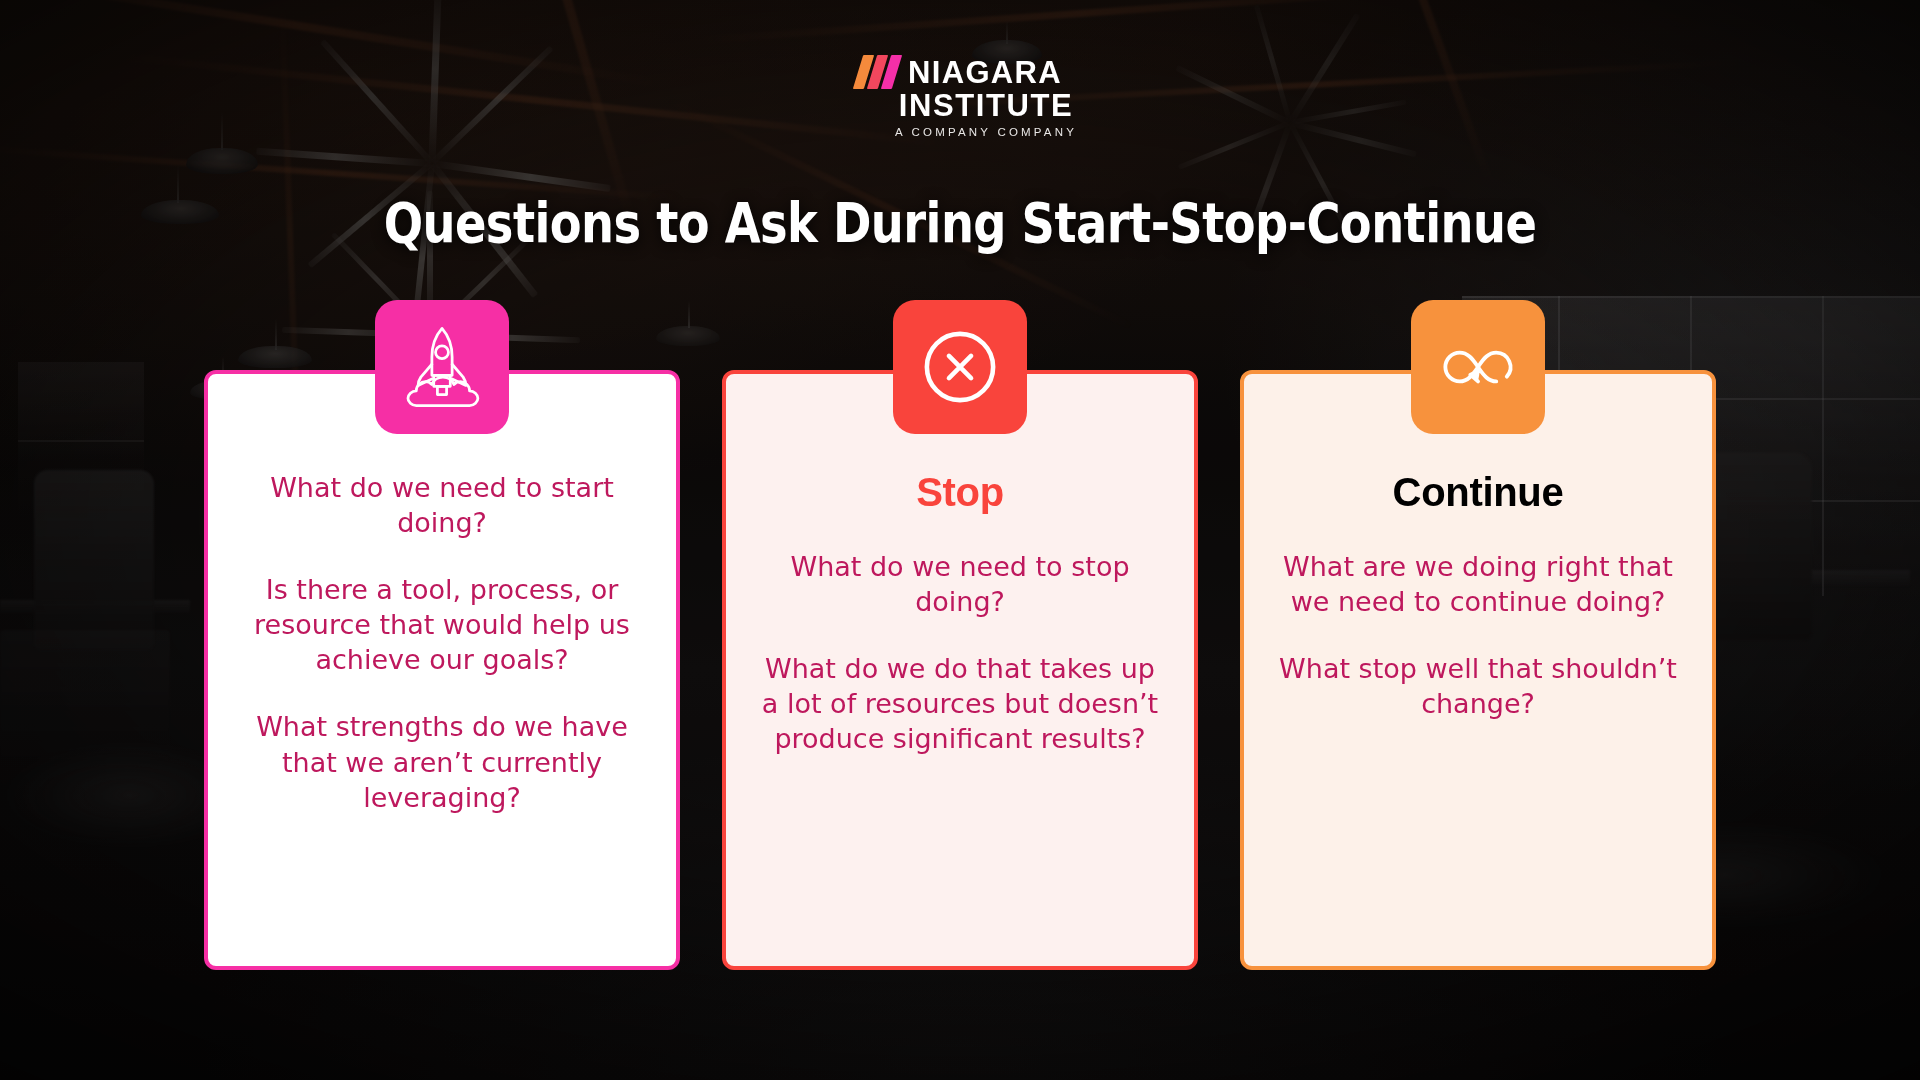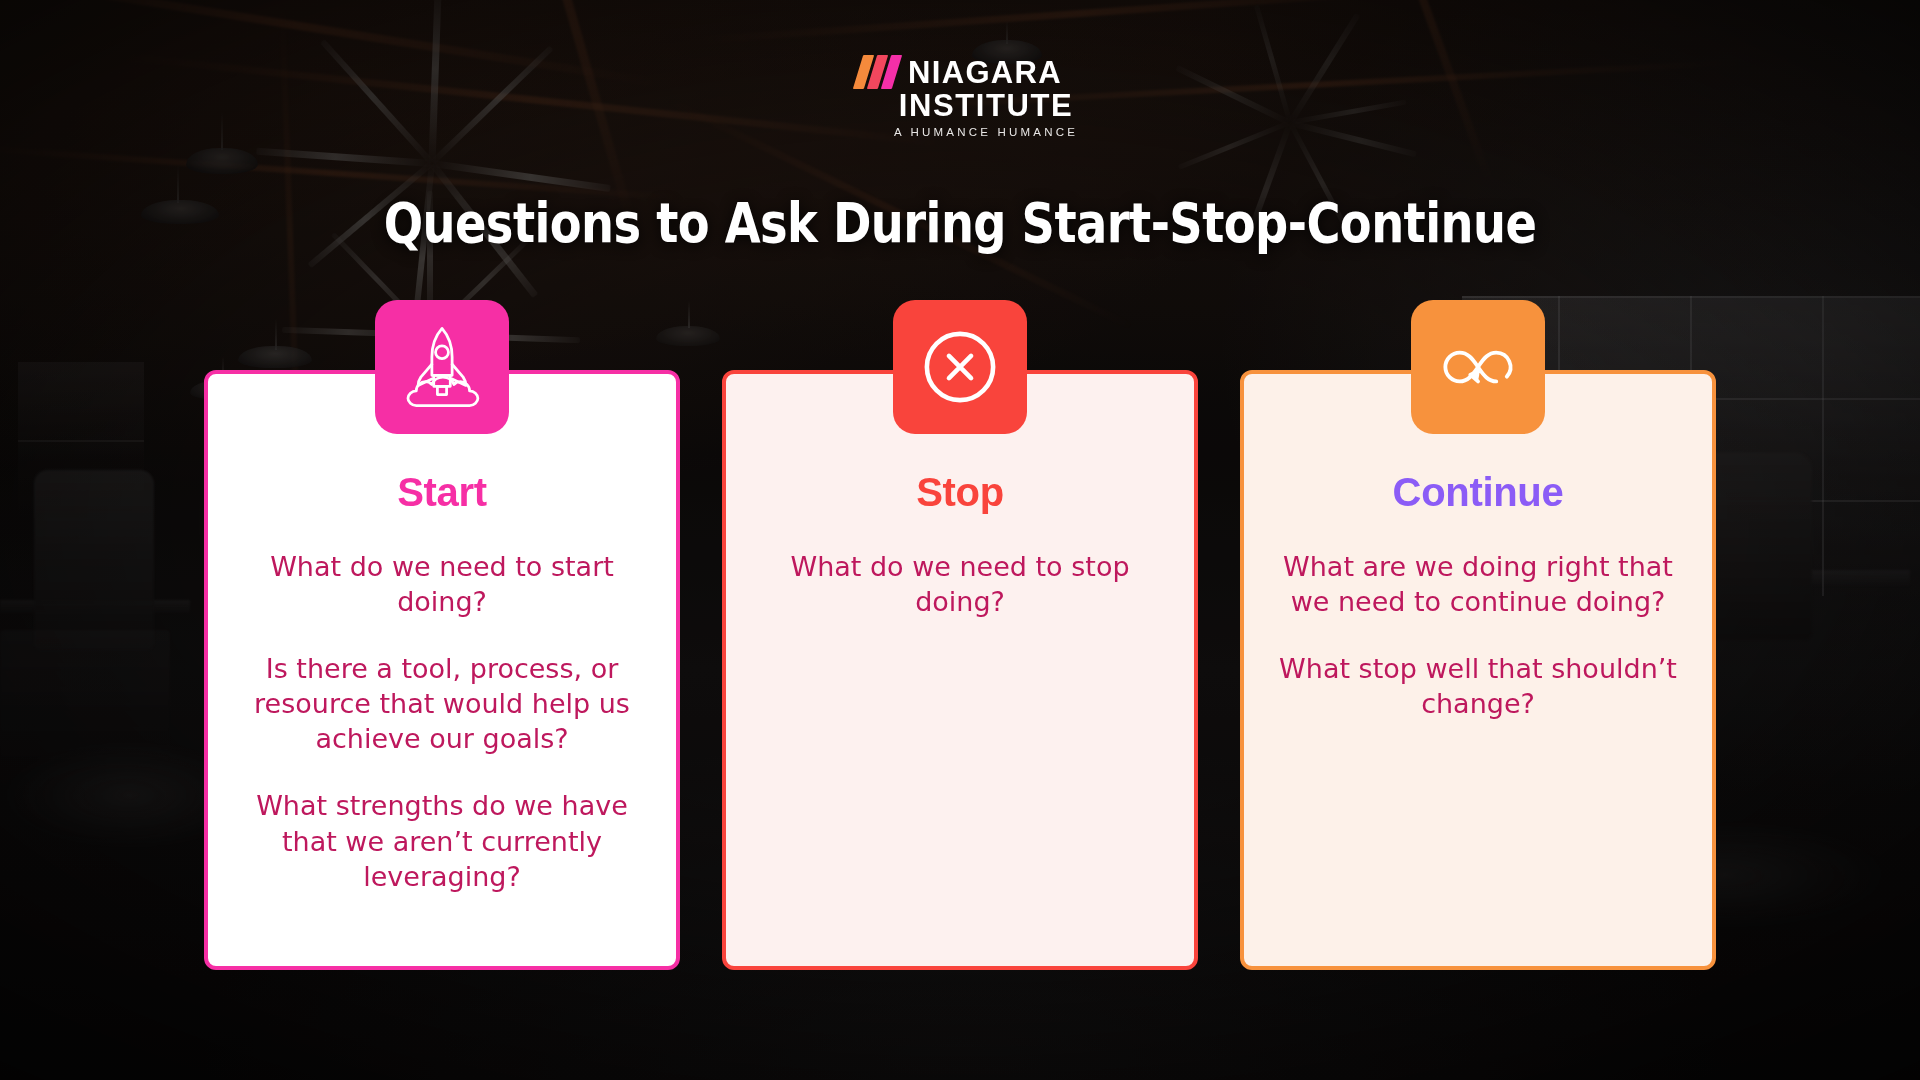--- a/index.html
+++ b/index.html
@@ -174,21 +174,21 @@
   .c-start .card  { background:#ffffff; border-color:#F62FA5; }
   .c-start .icon-badge { background:#F62FA5; }
   .c-start .card-title { color:#F62FA5; }
 
   .c-stop .card   { background:#FDF1EF; border-color:#F9443C; }
   .c-stop .icon-badge { background:#F9443C; }
   .c-stop .card-title { color:#F9443C; }
 
   .c-cont .card   { background:#FDF1E9; border-color:#F7923D; }
   .c-cont .icon-badge { background:#F7923D; }
-  .c-cont .card-title { color:#8b5cf6; }
+  .c-cont .card-title { color:#000000; }
 
   .icon-badge svg { display:block; }
 </style>
 </head>
 <body>
 
 <div id="stage">
 
   <div class="bg-layer bg-base"></div>
 
@@ -283,57 +283,57 @@
   <div id="logo">
     <div class="logo-row">
       <span class="logo-mark">
         <span class="lm1"></span>
           <span class="lm2"></span>
           <span class="lm3"></span>
       </span>
       <span class="logo-name">NIAGARA</span>
     </div>
     <div class="logo-sub">INSTITUTE</div>
-    <div class="logo-tag">A HUMANCE HUMANCE</div>
+    <div class="logo-tag">A COMPANY COMPANY</div>
   </div>
 
   <h1 id="title">Questions to Ask During Start-Stop-Continue</h1>
 
   <div id="cards">
 
     <div class="card-wrap c-start">
       <div class="icon-badge">
         <svg width="92" height="92" viewBox="0 0 100 100" fill="none" stroke="#ffffff" stroke-width="3" stroke-linecap="round" stroke-linejoin="round">
           <path d="M50 8c7 8 11 19 11 31v20H39V39C39 27 43 16 50 8z"></path>
           <circle cx="50" cy="34" r="7"></circle>
           <path d="M39 47 27 61c-2 3-3 6-3 9l15-7"></path>
           <path d="M61 47l12 14c2 3 3 6 3 9l-15-7"></path>
           <path d="M41 59h18v12H41z"></path>
           <path d="M45 71h10v9H45z"></path>
           <path d="M22 92c-5 0-9-4-9-8s4-8 9-8c0-6 5-10 10-10 3 0 5 1 7 3 2-5 7-8 12-8s10 3 12 8c2-2 4-3 7-3 5 0 10 4 10 10 5 0 9 4 9 8s-4 8-9 8z"></path>
         </svg>
       </div>
       <div class="card">
-        <div class="card-title">Start</div>
         <p class="card-q">What do we need to start doing?</p>
         <p class="card-q">Is there a tool, process, or resource that would help us achieve our goals?</p>
         <p class="card-q">What strengths do we have that we aren’t currently leveraging?</p>
       </div>
     </div>
 
     <div class="card-wrap c-stop">
       <div class="icon-badge">
         <svg width="92" height="92" viewBox="0 0 100 100" fill="none" stroke="#ffffff" stroke-width="5" stroke-linecap="round">
           <circle cx="50" cy="50" r="36"></circle>
           <path d="M38 38 62 62M62 38 38 62"></path>
         </svg>
       </div>
       <div class="card">
         <div class="card-title">Stop</div>
         <p class="card-q">What do we need to stop doing?</p>
+        <p class="card-q">What do we do that takes up a lot of resources but doesn’t produce significant results?</p>
       </div>
     </div>
 
     <div class="card-wrap c-cont">
       <div class="icon-badge">
         <svg width="96" height="96" viewBox="0 0 100 100" fill="none" stroke="#ffffff" stroke-width="4" stroke-linecap="round" stroke-linejoin="round">
           <path d="M50 50c-6-9-11-15-19-15a15 15 0 1 0 0 30c8 0 13-6 19-15 6-9 11-15 19-15a15 15 0 0 1 11 25"></path>
           <path d="M69 65c-8 0-13-6-19-15"></path>
           <path d="M52 54l-10 4 8 7" fill="#ffffff"></path>
         </svg>

